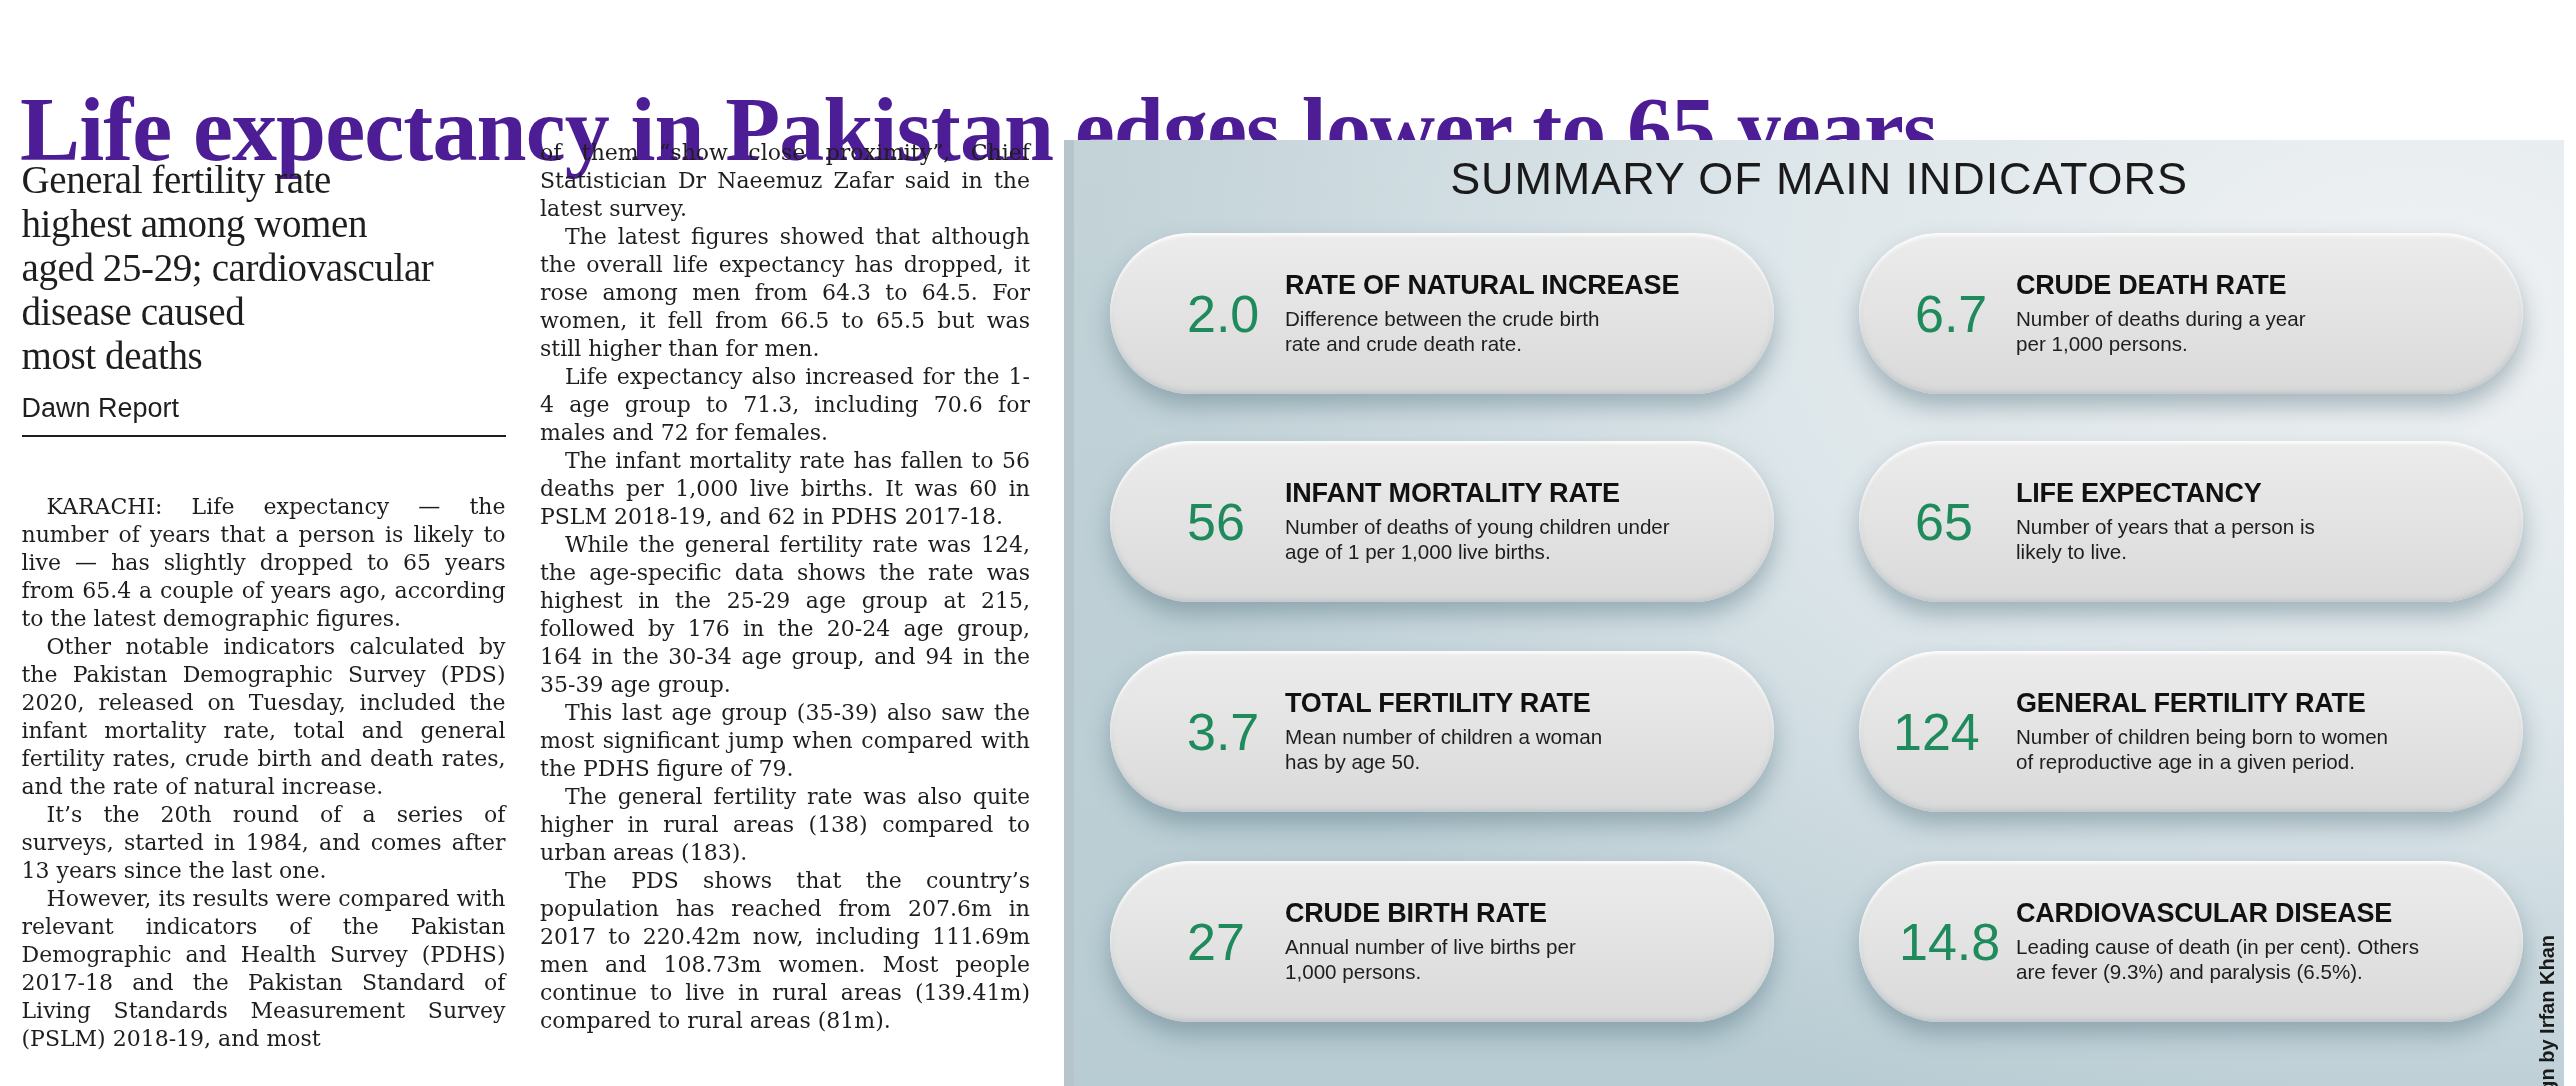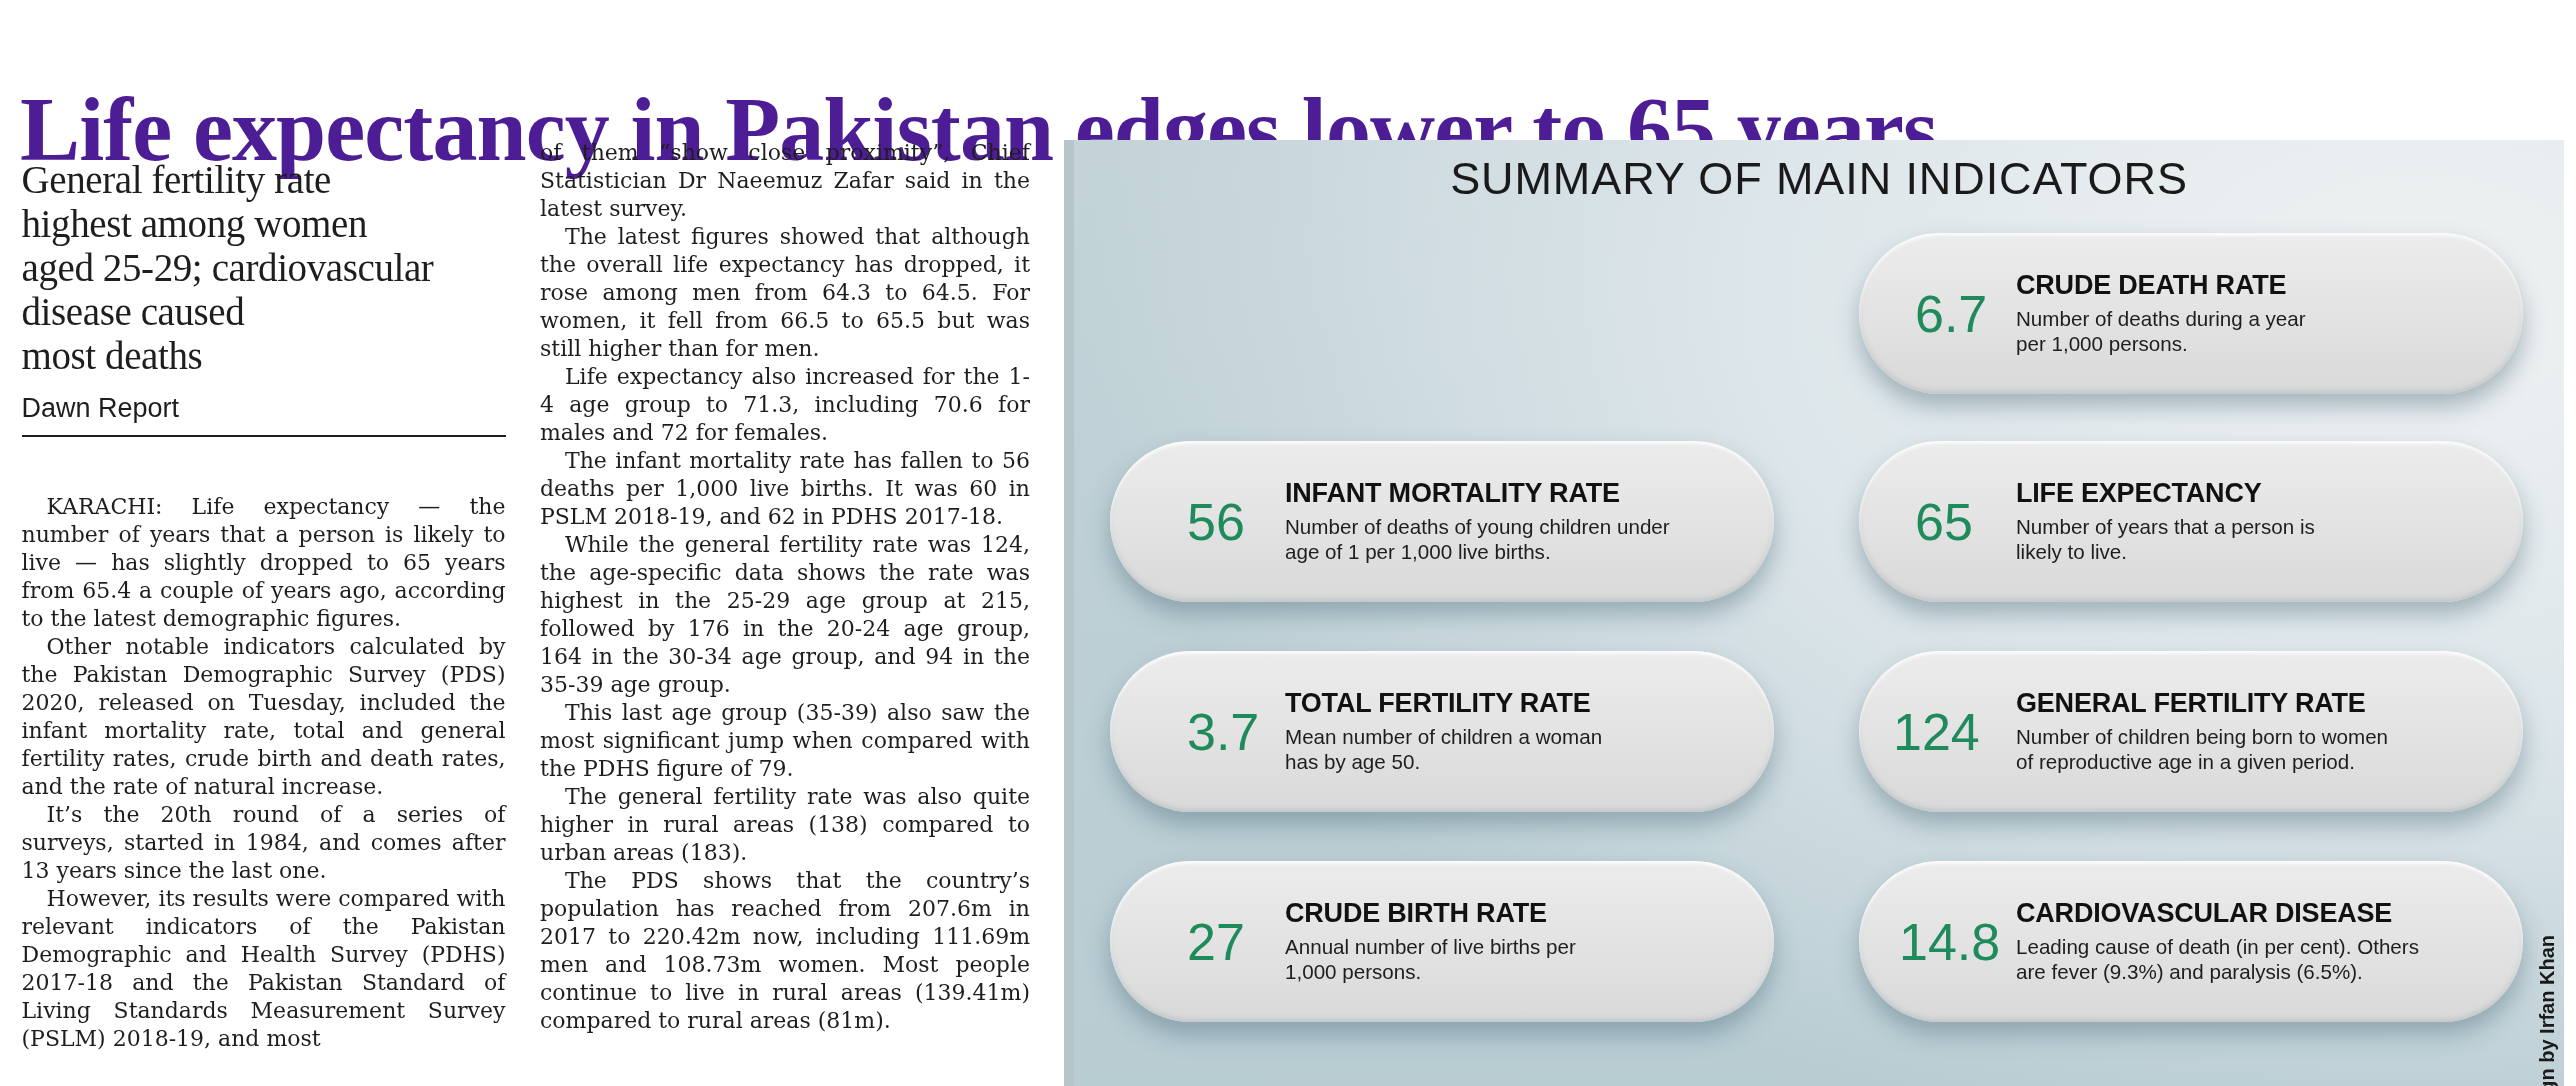--- a/index.html
+++ b/index.html
@@ -58,20 +58,27 @@
   <p>The infant mortality rate has fallen to 56 deaths per 1,000 live births. It was 60 in PSLM 2018-19, and 62 in PDHS 2017-18.</p>
   <p>While the general fertility rate was 124, the age-specific data shows the rate was highest in the 25-29 age group at 215, followed by 176 in the 20-24 age group, 164 in the 30-34 age group, and 94 in the 35-39 age group.</p>
   <p>This last age group (35-39) also saw the most significant jump when compared with the PDHS figure of 79.</p>
   <p>The general fertility rate was also quite higher in rural areas (138) compared to urban areas (183).</p>
   <p>The PDS shows that the country’s population has reached from 207.6m in 2017 to 220.42m now, including 111.69m men and 108.73m women. Most people continue to live in rural areas (139.41m) compared to rural areas (81m).</p>
 </div>
 
 <div class="panel">
   <div class="panel-title">SUMMARY OF MAIN INDICATORS</div>
 
+  <div class="card" style="left:36px;top:93px;">
+    <div class="num" style="left:77px;">2.0</div>
+    <div class="txt" style="left:175px;">
+      <div class="ttl">RATE OF NATURAL INCREASE</div>
+      <div class="dsc"><span>Difference between the crude birth</span><br><span>rate and crude death rate.</span></div>
+    </div>
+  </div>
 
   <div class="card" style="left:785px;top:93px;">
     <div class="num" style="left:56px;">6.7</div>
     <div class="txt" style="left:157px;">
       <div class="ttl">CRUDE DEATH RATE</div>
       <div class="dsc"><span>Number of deaths during a year</span><br><span>per 1,000 persons.</span></div>
     </div>
   </div>
 
   <div class="card" style="left:36px;top:301px;">

